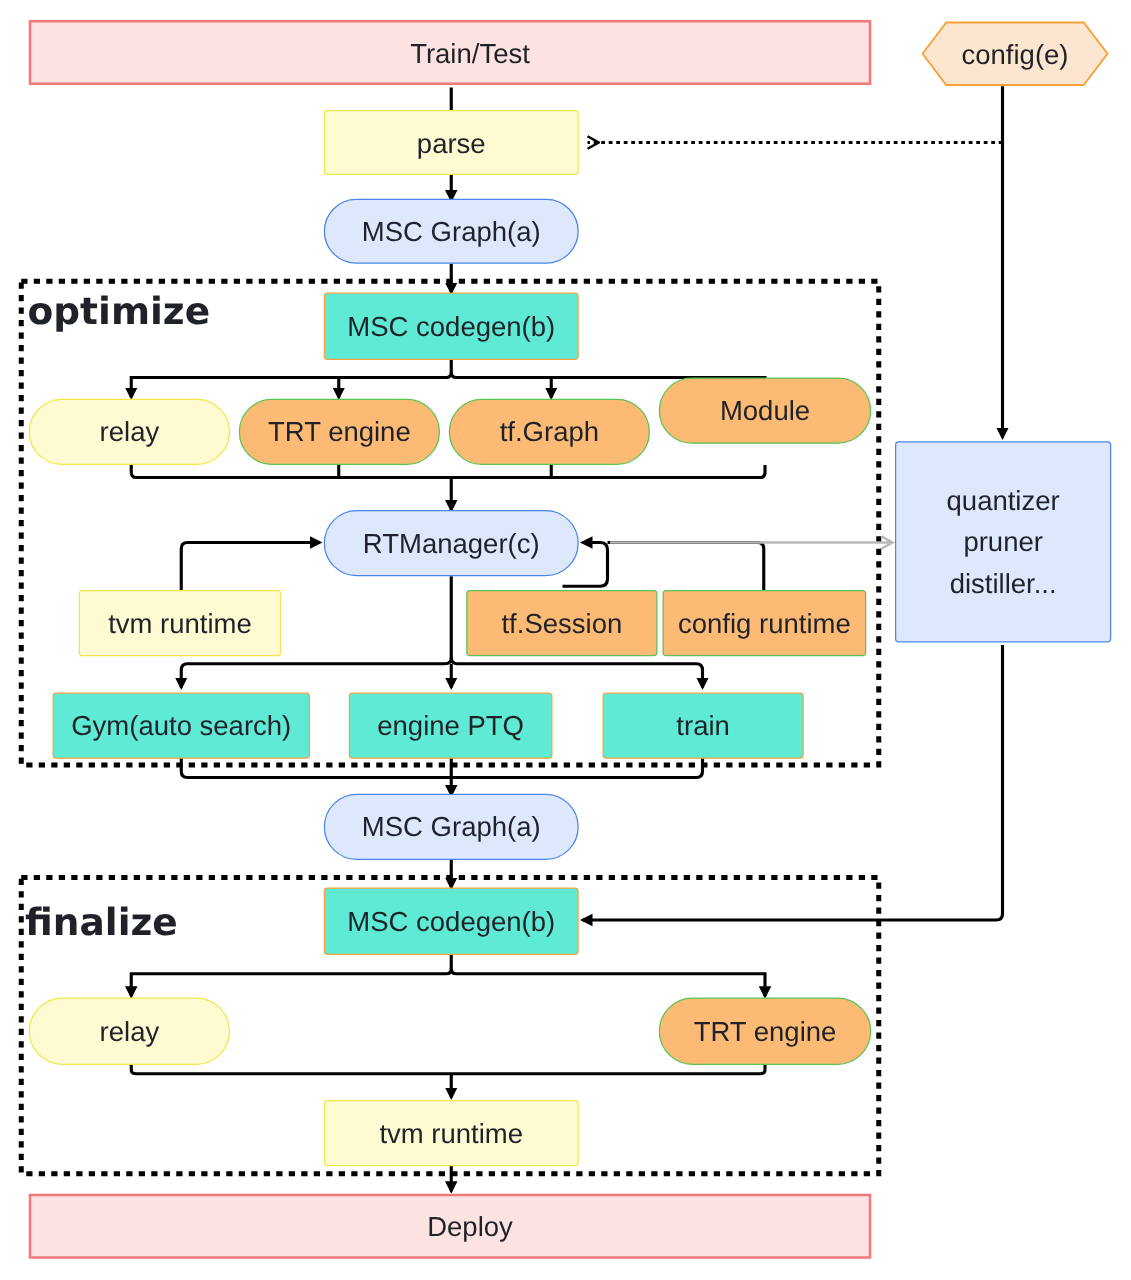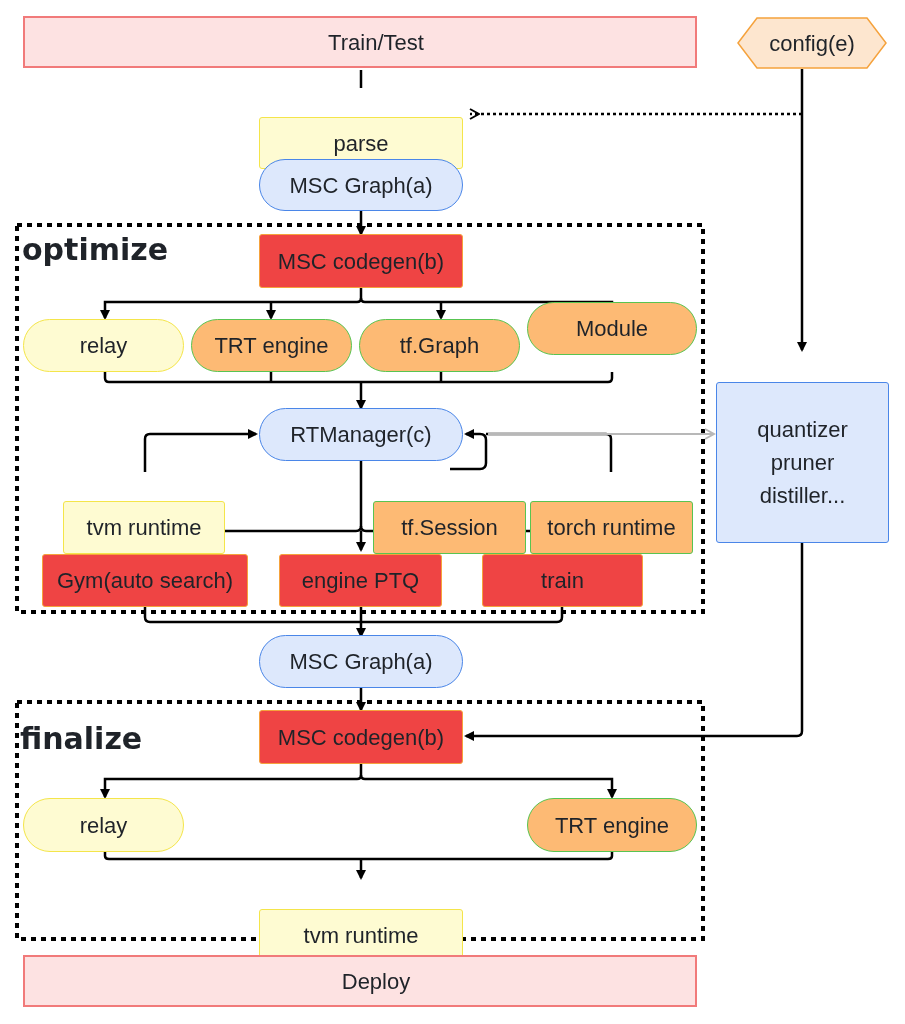--- a/index.html
+++ b/index.html
@@ -2,24 +2,24 @@
 <html><head>
   <meta charset="utf-8">
   <style>
     html, body { margin: 0; padding: 0; background: #ffffff; }
     body { width: 905px; height: 1024px; position: relative; overflow: hidden; font-family: "Liberation Sans", "DejaVu Sans", sans-serif; }
     #canvas { position: absolute; left: 0; top: 0; width: 905px; height: 1024px; }
     .node { position: absolute; box-sizing: border-box; display: flex; align-items: center; justify-content: center; text-align: center; color: #1f2329; font-size: 22px; line-height: 1.5; }
     .red { background: #fde2e2; border: 2px solid #f17a7a; padding-left: 32px; }
     .yellow { background: #fefbd2; border: 1.5px solid #f4e54a; }
     .blue { background: #dde8fc; border: 1.5px solid #4a86e8; }
-    .orange { background: #ef4444; border: 1.5px solid #f5a23c; border-radius: 3px; }
+    .orange { background: #5eead4; border: 1.5px solid #f5a23c; border-radius: 3px; }
     .green { background: #fdba74; border: 1.5px solid #58c451; }
     .pill { border-radius: 28px; }
-    .rect { border-radius: 3px; margin-top: 29px; }
+    .rect { border-radius: 3px; }
     .group-label { position: absolute; font-weight: bold; font-size: 30px; color: #1f2329; font-family: "DejaVu Sans", sans-serif; }
     .tools { flex-direction: column; line-height: 1.5; }
     .tools span { display: block; }
   </style>
 </head>
 <body>
 
 <svg id="canvas" width="905" height="1024" viewBox="0 0 905 1024" xmlns="http://www.w3.org/2000/svg">
   <defs>
     <marker id="arr" markerWidth="10" markerHeight="10" refX="8" refY="5" orient="auto" markerUnits="userSpaceOnUse">
@@ -100,21 +100,21 @@
 
 <div class="node yellow pill" style="left:23px;top:319px;width:161px;height:53px;">relay</div>
 <div class="node green pill" style="left:191px;top:319px;width:161px;height:53px;">TRT engine</div>
 <div class="node green pill" style="left:359px;top:319px;width:161px;height:53px;">tf.Graph</div>
 <div class="node green pill" style="left:527px;top:302px;width:170px;height:53px;">Module</div>
 
 <div class="node blue pill" style="left:259px;top:408px;width:204px;height:53px;">RTManager(c)</div>
 
 <div class="node yellow rect" style="left:63px;top:472px;width:162px;height:53px;">tvm runtime</div>
 <div class="node green rect" style="left:373px;top:472px;width:153px;height:53px;">tf.Session</div>
-<div class="node green rect" style="left:530px;top:472px;width:163px;height:53px;">torch runtime</div>
+<div class="node green rect" style="left:530px;top:472px;width:163px;height:53px;">config runtime</div>
 
 <div class="node orange" style="left:42px;top:554px;width:206px;height:53px;">Gym(auto search)</div>
 <div class="node orange" style="left:279px;top:554px;width:163px;height:53px;">engine PTQ</div>
 <div class="node orange" style="left:482px;top:554px;width:161px;height:53px;">train</div>
 
 <div class="node blue pill" style="left:259px;top:635px;width:204px;height:53px;">MSC Graph(a)</div>
 
 <div class="group-label" style="left:20px;top:709px;margin-top:12px;">finalize</div>
 <div class="node orange" style="left:259px;top:710px;width:204px;height:54px;">MSC codegen(b)</div>
 

